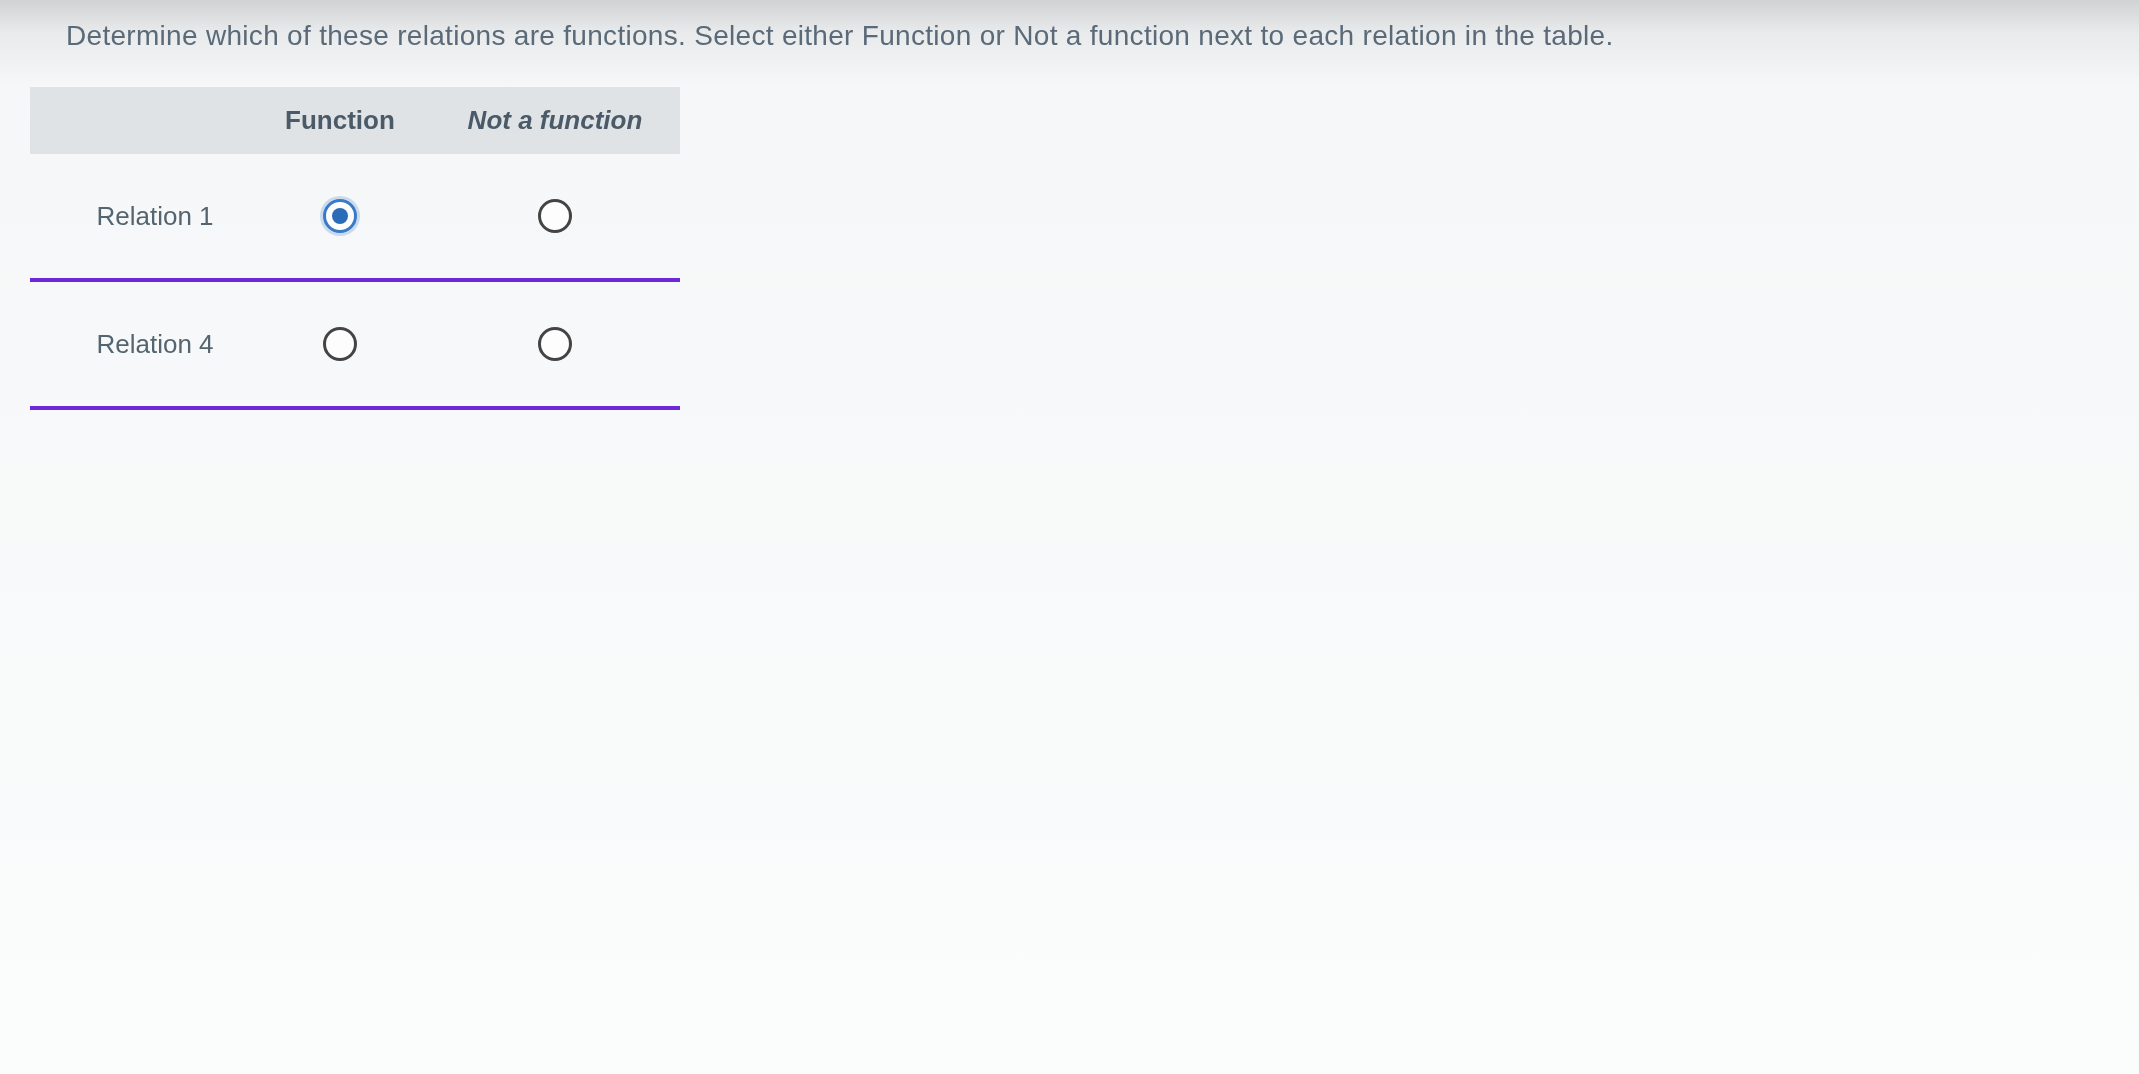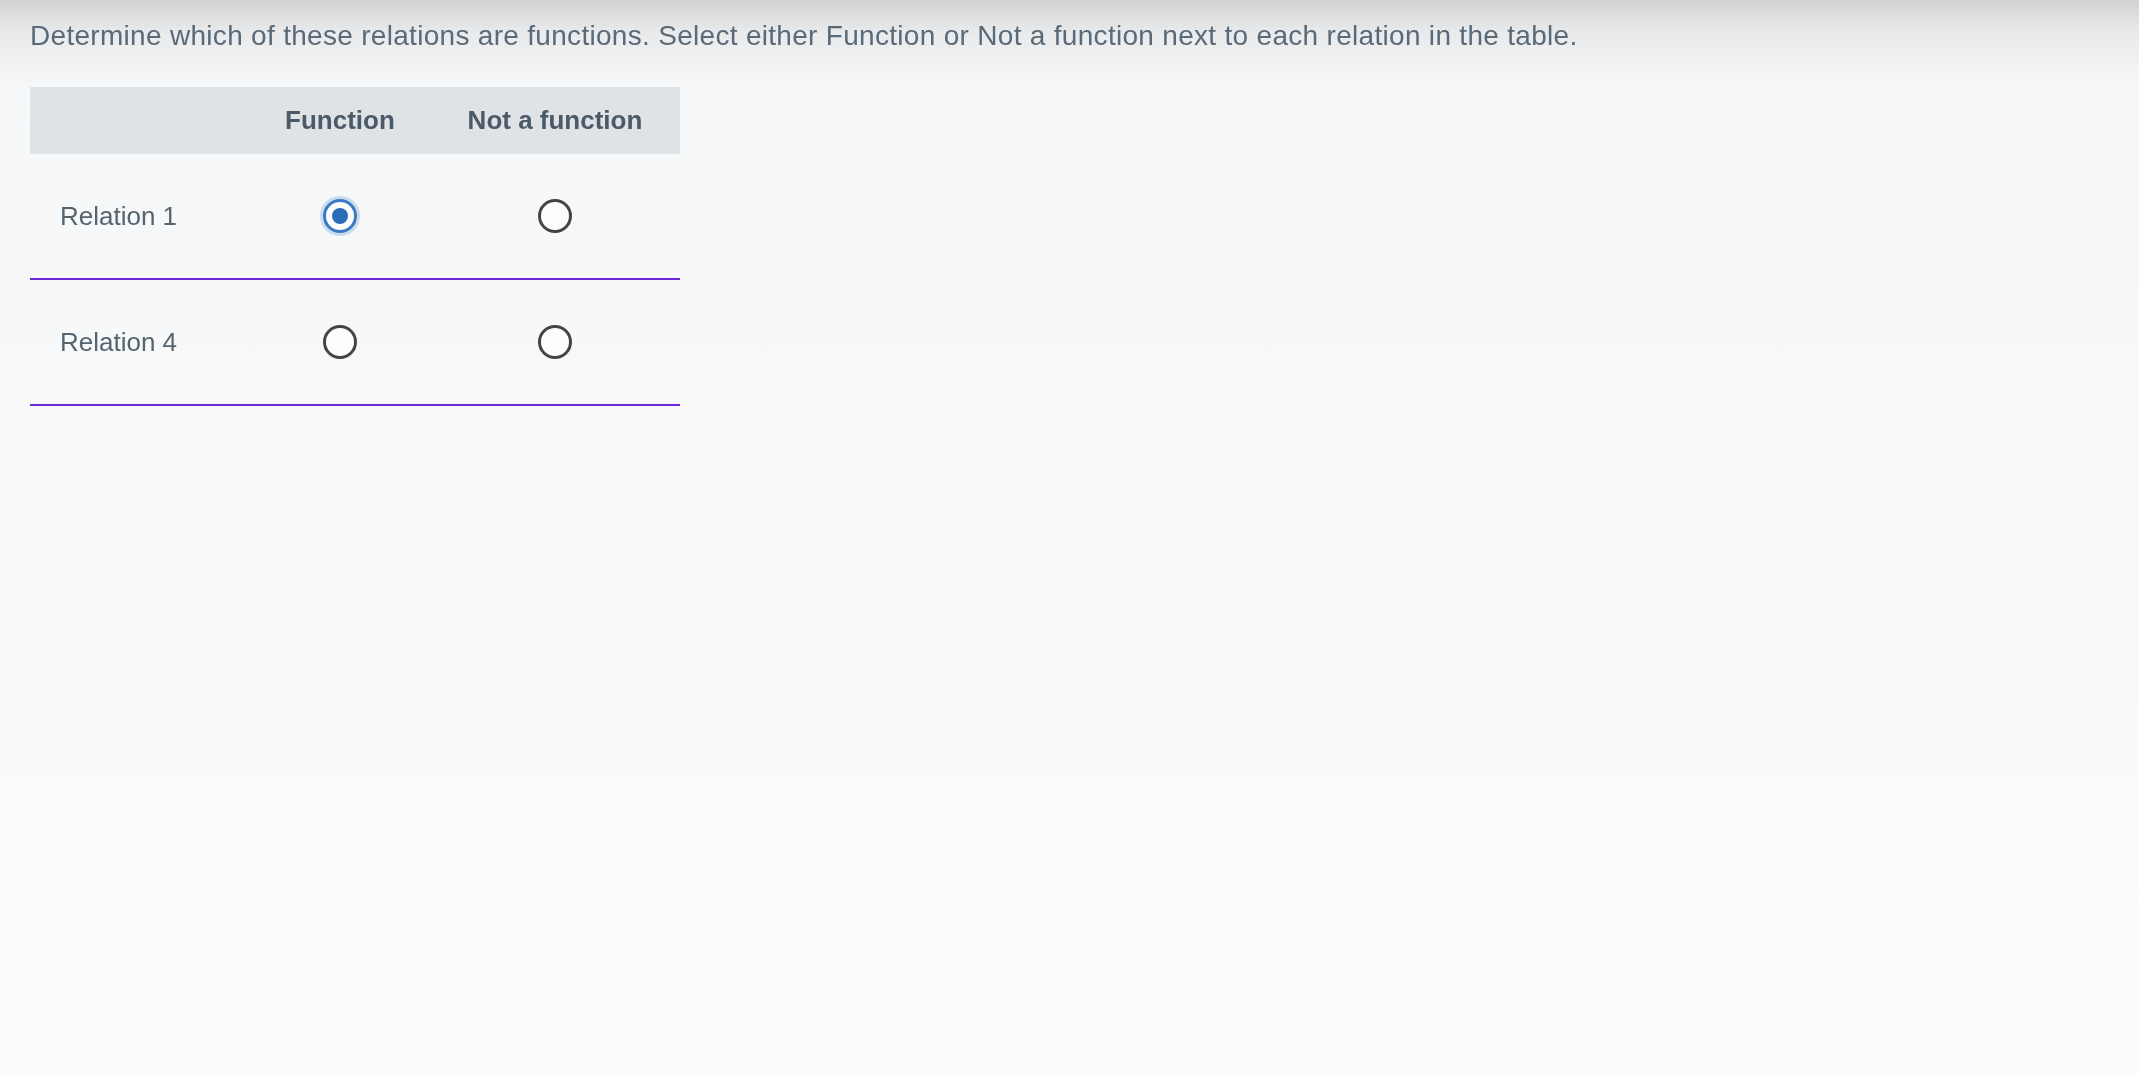--- a/index.html
+++ b/index.html
@@ -13,20 +13,21 @@
       min-height: 100vh;
       padding: 20px 30px;
       color: #4a5a6a;
     }
     .question-text {
       font-size: 28px;
       color: #5a6a78;
       margin-bottom: 35px;
       font-weight: 400;
       letter-spacing: 0.3px;
+      margin-left: 36px;
     }
     .table-container {
       width: 650px;
     }
     .header-row {
       display: flex;
       background-color: #e0e3e5;
       padding: 18px 0;
     }
     .header-cell-empty {
@@ -36,26 +37,28 @@
       font-size: 26px;
       color: #4a5a68;
       font-weight: 600;
       text-align: center;
     }
     .header-cell-function {
       width: 180px;
     }
     .header-cell-notfunction {
       width: 250px;
+      font-style: italic;
     }
     .data-row {
       display: flex;
       align-items: center;
       padding: 45px 0;
-      border-bottom: 2px solid #6d28d9;
+      border-bottom: 4px solid #6d28d9;
+      text-align: center;
     }
     .data-row:first-of-type {
       border-top: 2px solid #7a9db8;
     }
     .row-label {
       width: 220px;
       padding-left: 30px;
       font-size: 26px;
       color: #556570;
       font-weight: 400;

